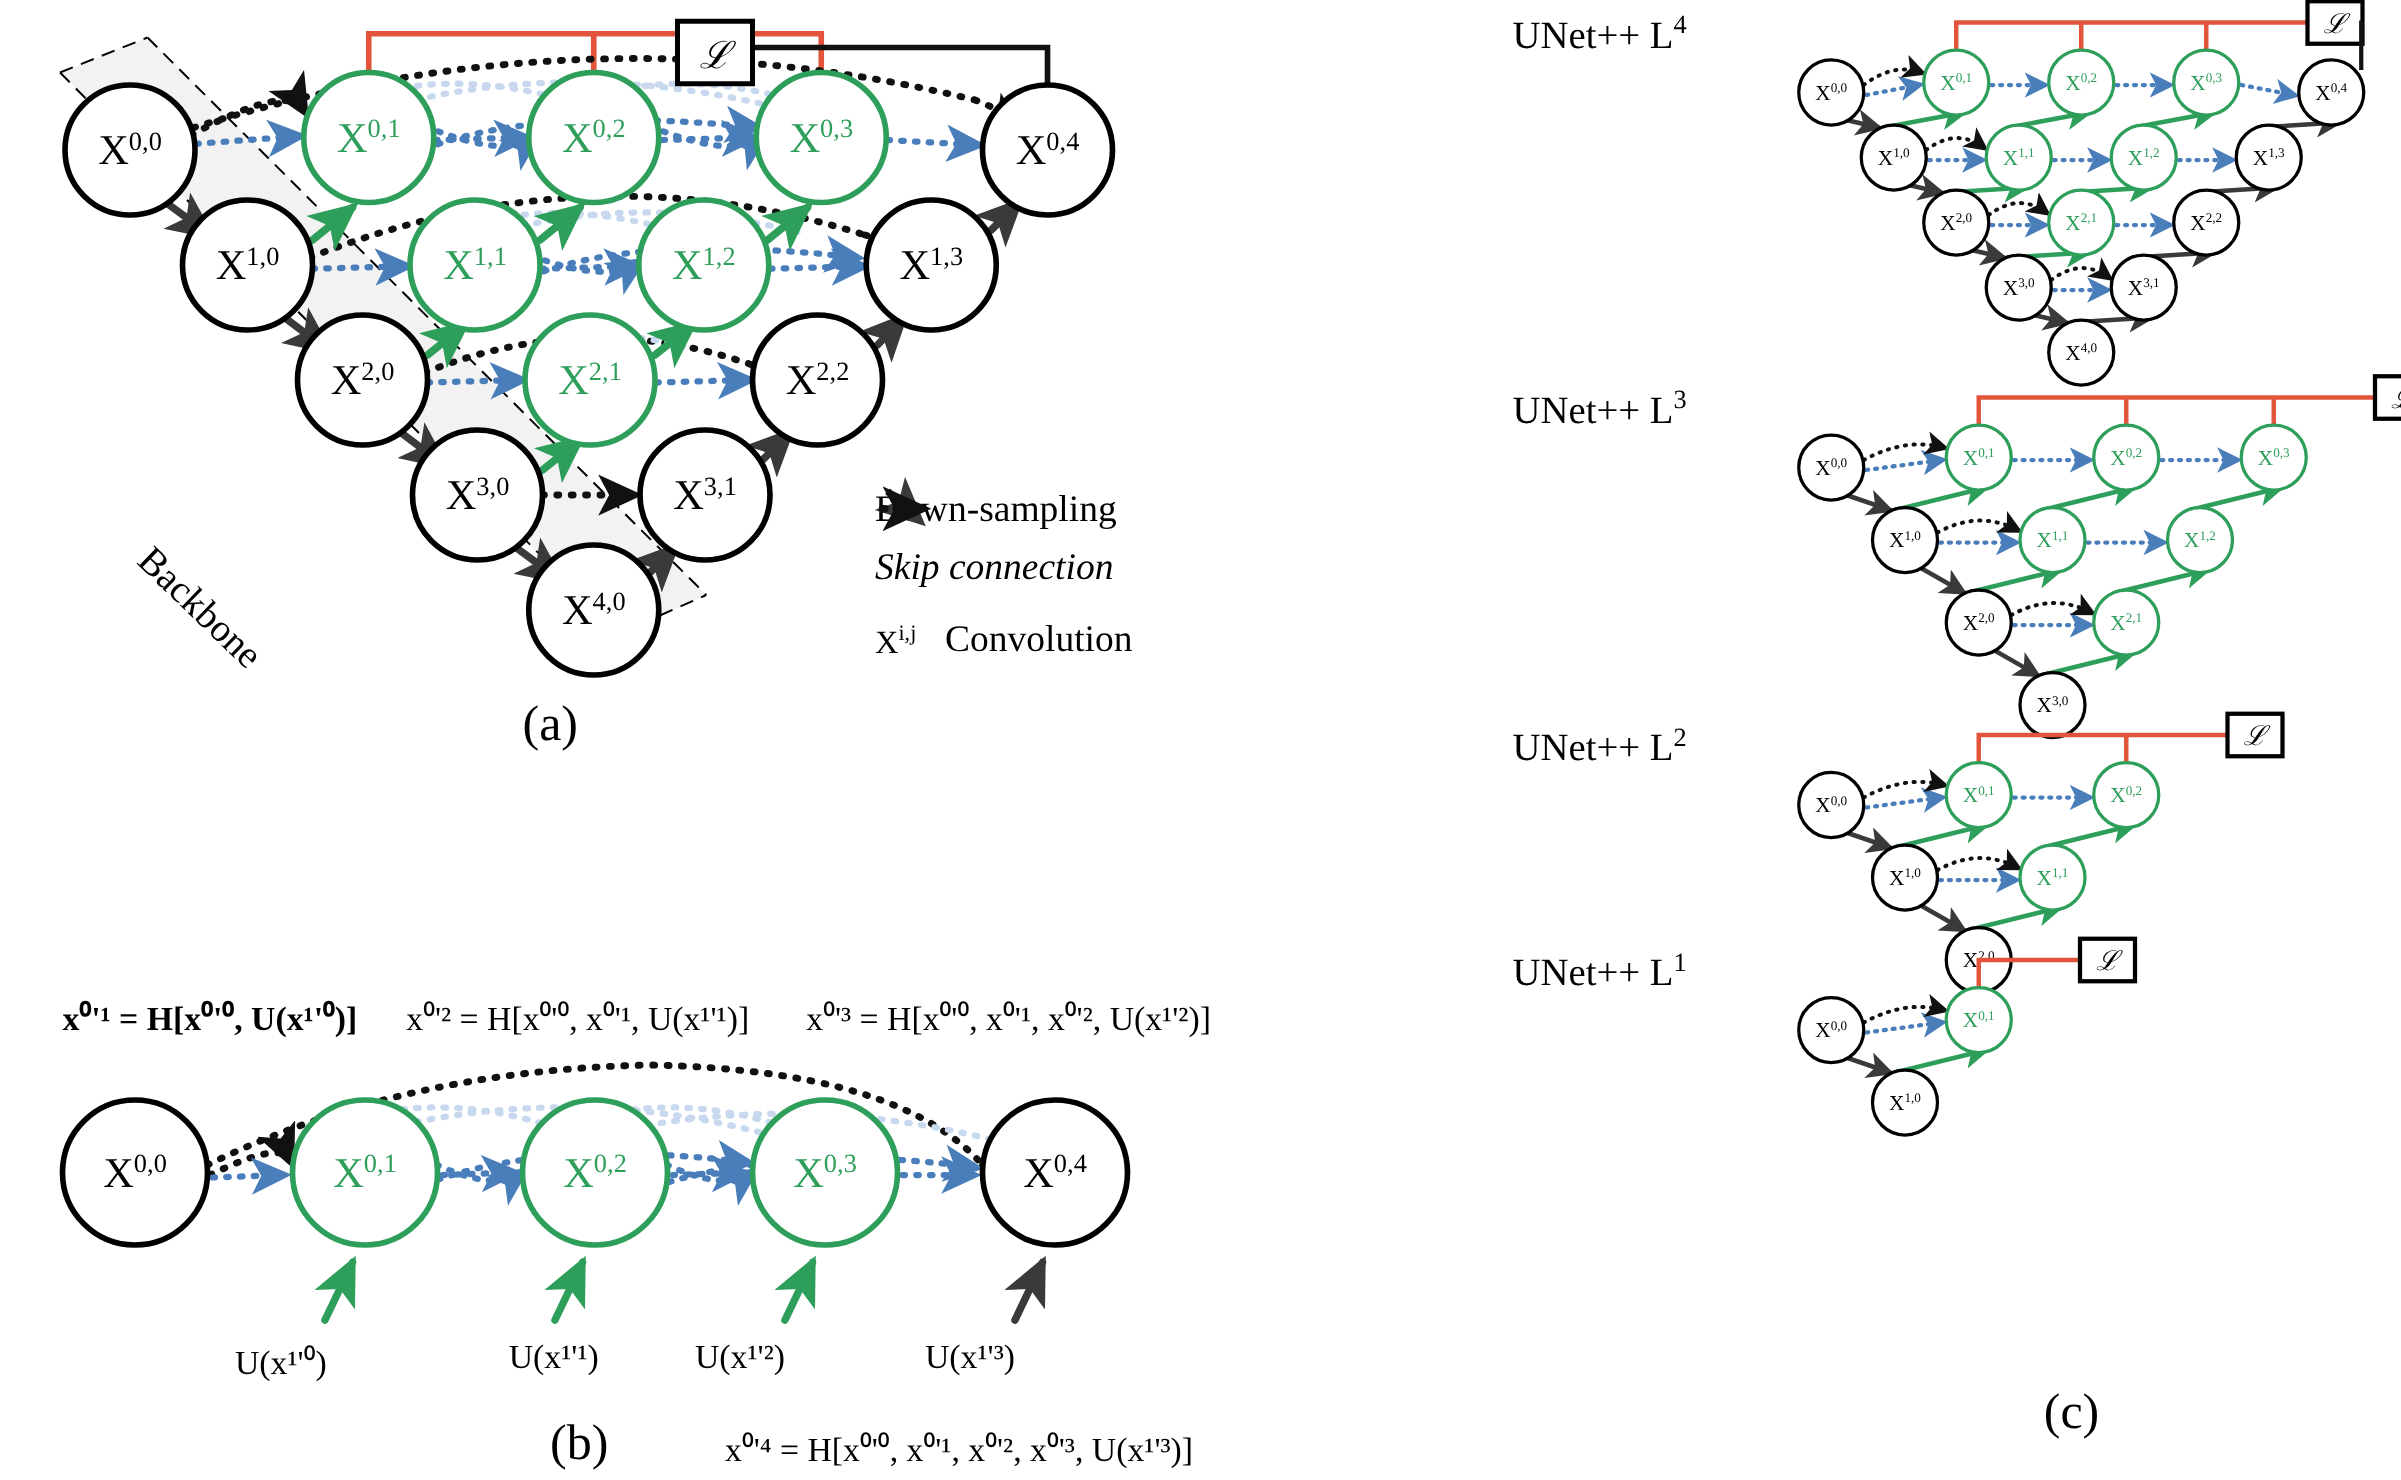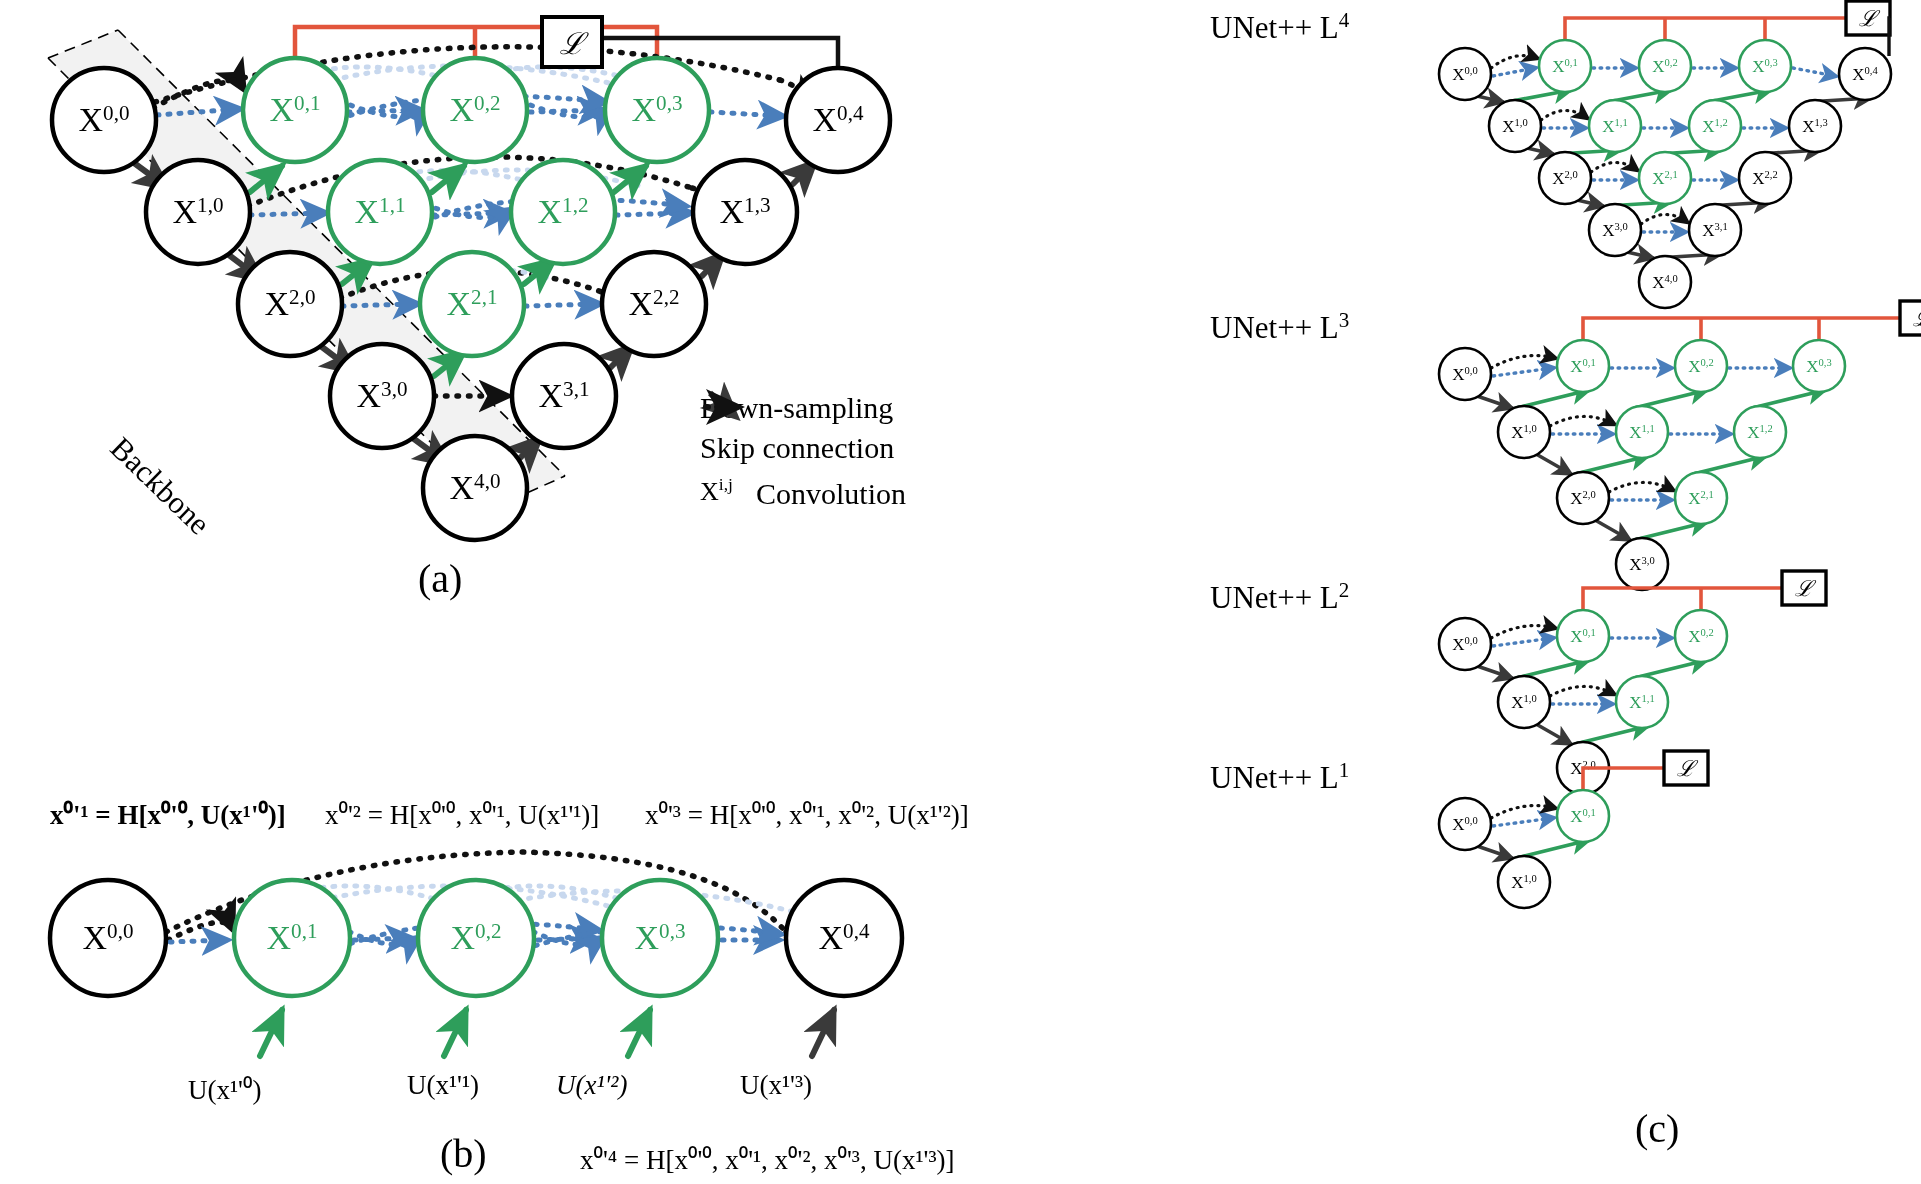--- a/index.html
+++ b/index.html
@@ -186,32 +186,32 @@
       <svg width="56" height="44">
         <defs>
             <marker id="lgd" markerWidth="7" markerHeight="7" refX="5" refY="3" orient="auto">
           <path d="M0,0 L6.5,3 L0,6 L1.6,3 Z" fill="#3a3a3a"></path>
             </marker>
           </defs>
         <path d="M10,8 L34,30" stroke="#3a3a3a" stroke-width="6" fill="none" marker-end="url(#lgd)"></path>
       </svg>
       <span class="legend-text">Down-sampling</span>
     </div>
-    <div style="display:flex;height:46px;">
+    <div style="display:flex;align-items:center;height:46px;font-style:italic;">
       <svg width="56" height="44">
         <defs>
             <marker id="lgs" markerWidth="7" markerHeight="7" refX="5" refY="3" orient="auto">
           <path d="M0,0 L6.5,3 L0,6 L1.6,3 Z" fill="#111"></path>
             </marker>
           </defs>
         <path d="M6,22 L36,22" stroke="#111" stroke-width="6" fill="none" stroke-dasharray="2,9" stroke-linecap="round" marker-end="url(#lgs)"></path>
       </svg>
       <span class="legend-text">Skip connection</span>
     </div>
-    <div style="display:flex;align-items:flex-start;height:52px;">
+    <div style="display:flex;align-items:flex-end;height:52px;">
       <span class="legend-text" style="width:56px;font-size:26px;">X<sup>i,j</sup></span>
       <span class="legend-text">Convolution</span>
     </div>
   </div>
 
   <div class="abs caption" style="left:398px;top:545px;">(a)</div>
 </div>
 
 <div class="abs" style="left:20px;top:795px;width:1020px;height:390px;">
 
@@ -286,21 +286,21 @@
         <g>
           <circle cx="824" cy="88" r="58" fill="#fff" stroke="#000000" stroke-width="4.5"></circle>
           <text x="824" y="99.22" text-anchor="middle" fill="#000000" font-family="&quot;Liberation Serif&quot;,serif" font-size="34">X<tspan font-size="21.08" dy="-11.56">0,4</tspan></text>
         </g>
       </g>
   </svg>
 
   <div id="b-uplabels">
       <div class="abs uplabel" style="left: 168px; top: 275px; text-align: center;">U(x¹'⁰)</div>
       <div class="abs uplabel" style="left: 352px; top: 275px; margin-left: 35px;">U(x¹'¹)</div>
-      <div class="abs uplabel" style="left: 536px; top: 275px; font-style: italic;">U(x¹'²)</div>
+      <div class="abs uplabel" style="left: 536px; top: 275px;">U(x¹'²)</div>
       <div class="abs uplabel" style="left: 720px; top: 275px;">U(x¹'³)</div>
     </div>
 
   <div class="abs formula" style="left:560px;top:345px;">x⁰'⁴ = H[x⁰'⁰, x⁰'¹, x⁰'², x⁰'³, U(x¹'³)]</div>
   <div class="abs caption" style="left:420px;top:335px;">(b)</div>
 </div>
 
 <div class="abs" style="left:1210px;top:0px;width:711px;height:860px;">
   <div id="c-variants">
       <div class="abs" style="left: 0px; top: 10px; width: 711px; height: 295px;">

